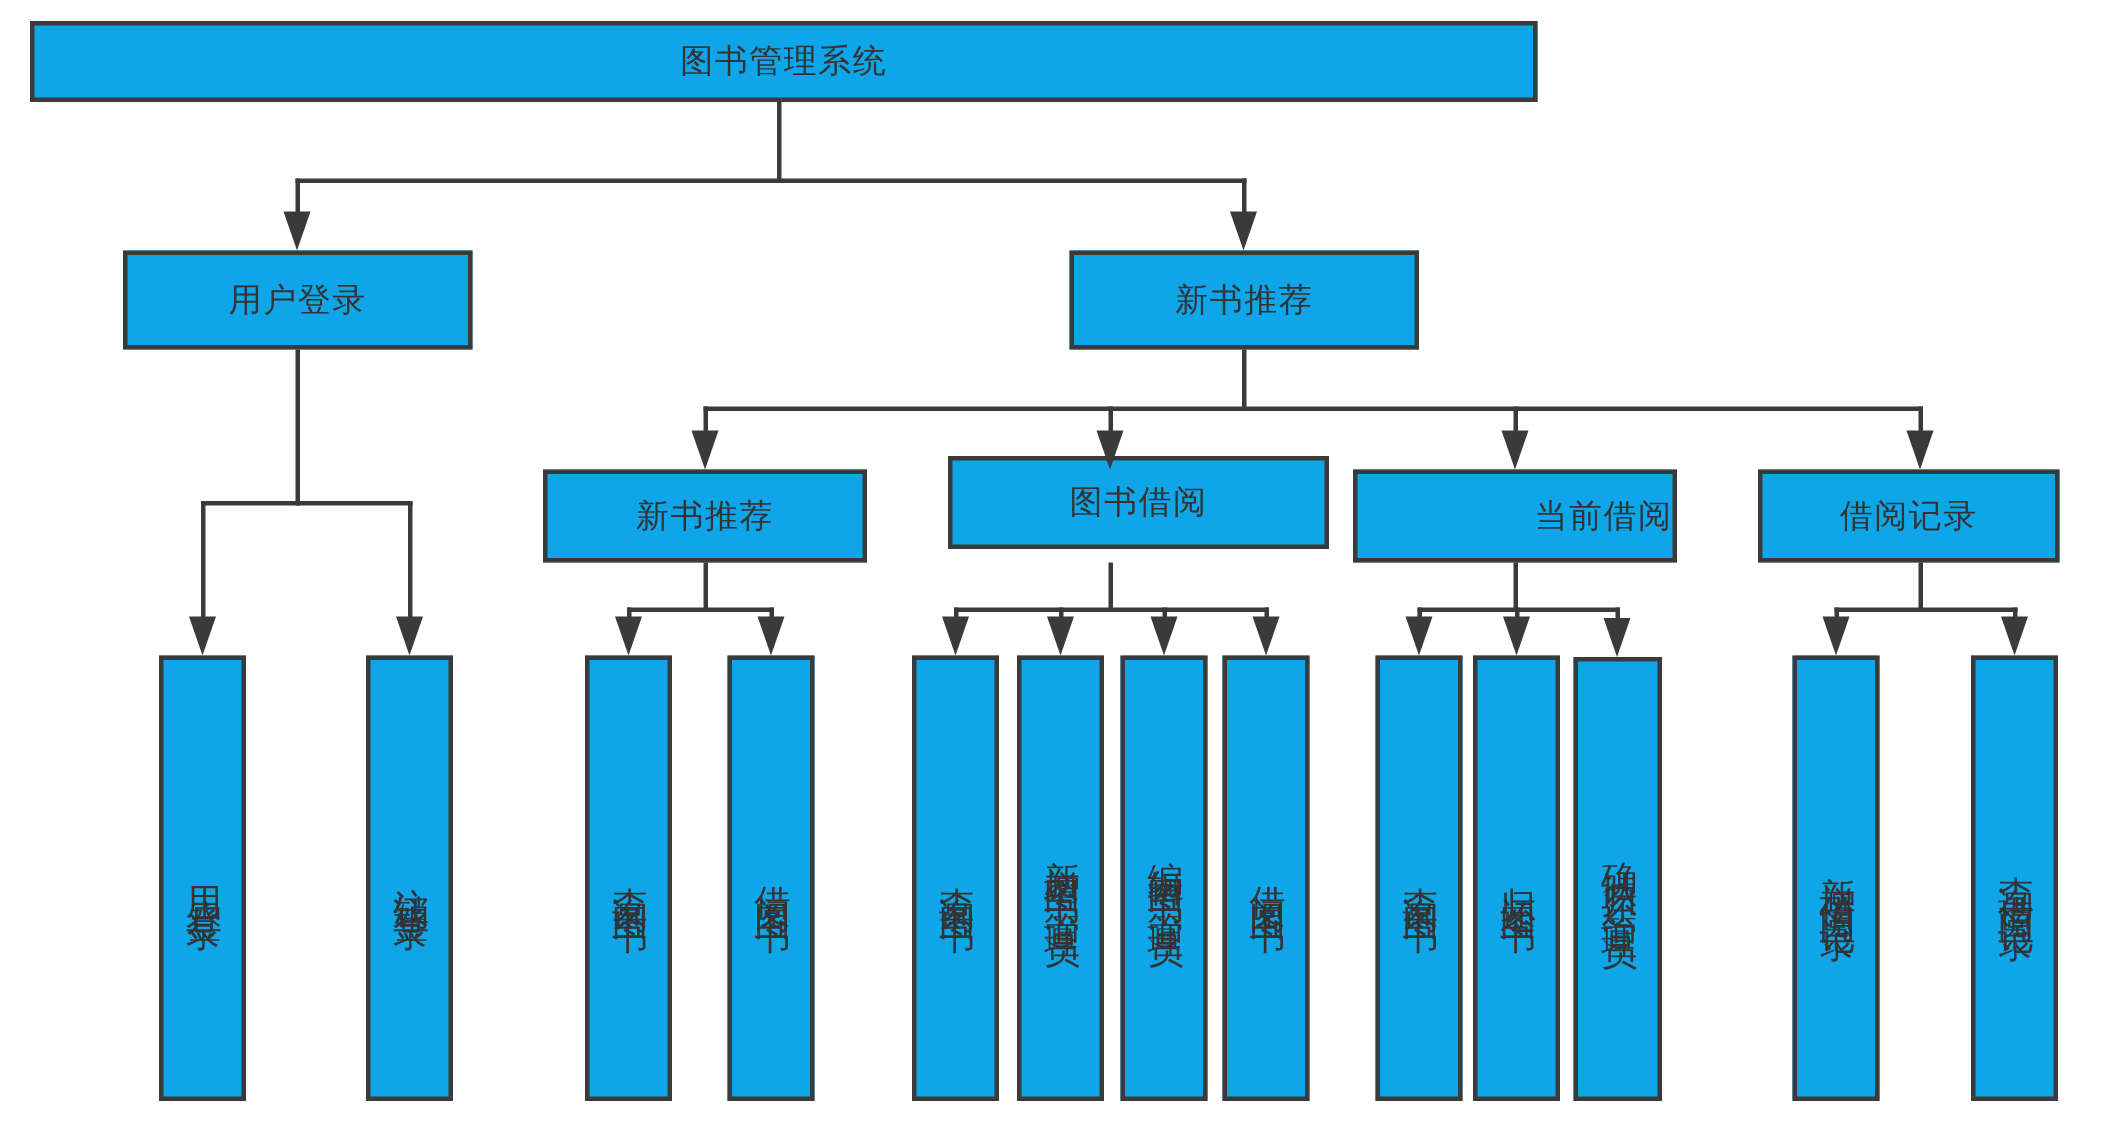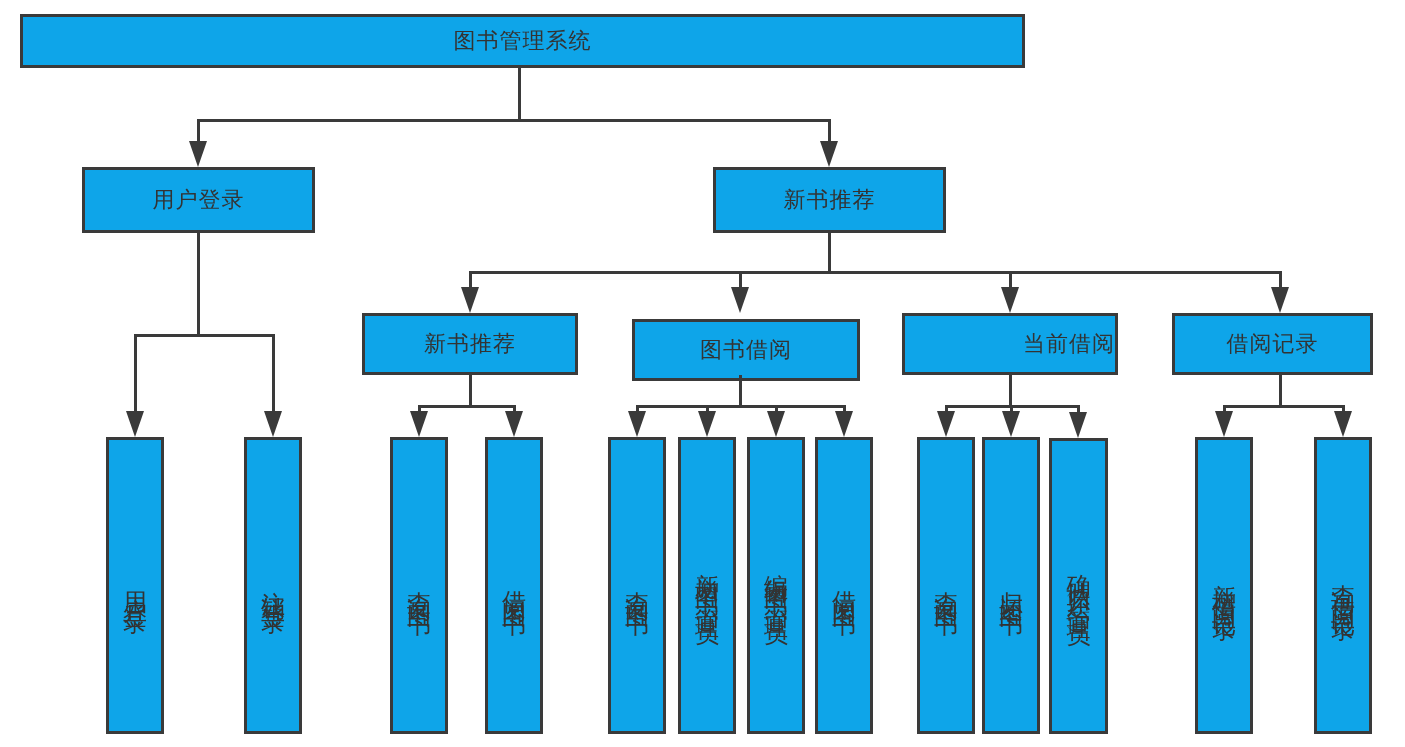--- a/index.html
+++ b/index.html
@@ -77,21 +77,21 @@
   </div>
 
   <div class="box hbox" style="left:713px;top:167px;width:233px;height:66px;">
     <span>新书推荐</span>
   </div>
 
   <div class="box hbox" style="left:362px;top:313px;width:216px;height:62px;">
     <span>新书推荐</span>
   </div>
 
-  <div class="box hbox" style="left:632px;top:319px;width:228px;height:62px;">
+  <div class="box hbox" style="left:632px;top:304px;width:254px;height:62px;">
     <span>图书借阅</span>
   </div>
 
   <div class="box hbox" style="left:902px;top:313px;width:216px;height:62px;justify-content:flex-end;">
     <span>当前借阅</span>
   </div>
 
   <div class="box hbox" style="left:1172px;top:313px;width:201px;height:62px;">
     <span>借阅记录</span>
   </div>

